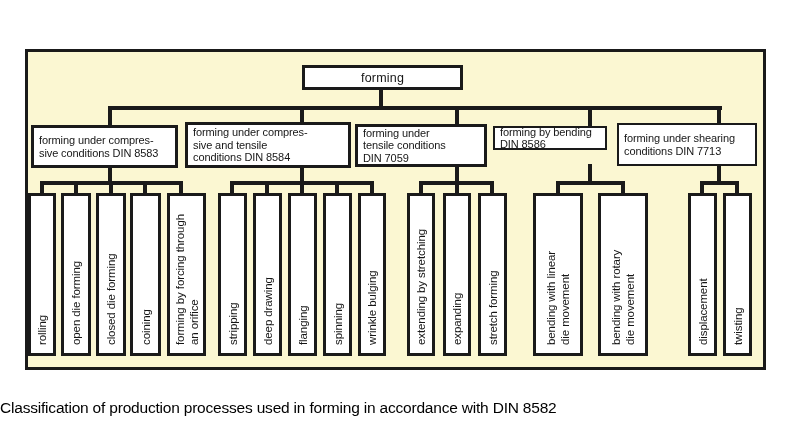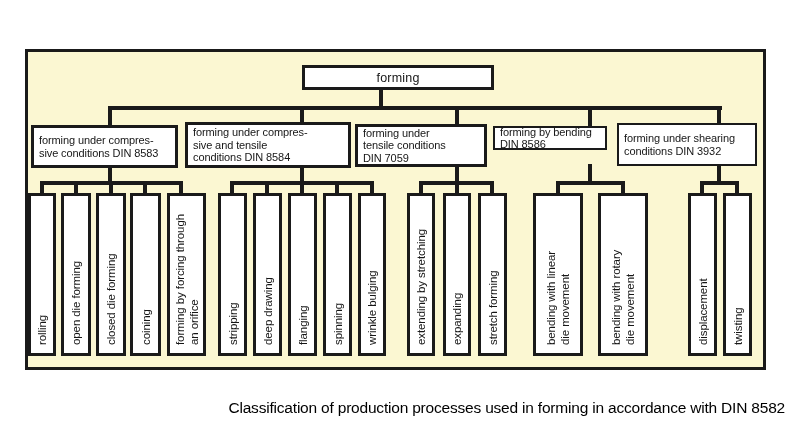--- a/index.html
+++ b/index.html
@@ -23,21 +23,21 @@
           white-space:pre-line;letter-spacing:-.1px;}
 
   .leaf{top:193px;height:163px;}
   .vlabel{position:absolute;inset:0;writing-mode:vertical-rl;transform:rotate(180deg);
           display:flex;align-items:center;justify-content:flex-start;
           padding:8px 0 4px 0;font-size:11.5px;line-height:14px;
           white-space:pre-line;letter-spacing:-.1px;text-align:start;}
 
   .ln{position:absolute;background:var(--line,#1a1a1a);}
 
-  .caption{position:absolute;left:0;top:399px;width:785px;text-align:right;
+  .caption{position:absolute;left:0;top:399px;width:785px;text-align:left;
            font-size:15.5px;letter-spacing:-.2px;color:#000;}
 </style>
 </head>
 <body>
 
 <div class="stage">
 
   <div class="panel"></div>
 
   <div class="ln" style="left:379px;top:88px;width:4px;height:20px"></div>
@@ -72,21 +72,21 @@
   <div class="ln" style="left:335px;top:181px;width:4px;height:14px"></div>
   <div class="ln" style="left:370px;top:181px;width:4px;height:14px"></div>
   <div class="ln" style="left:419px;top:181px;width:4px;height:14px"></div>
   <div class="ln" style="left:455px;top:181px;width:4px;height:14px"></div>
   <div class="ln" style="left:490px;top:181px;width:4px;height:14px"></div>
   <div class="ln" style="left:556px;top:181px;width:4px;height:14px"></div>
   <div class="ln" style="left:621px;top:181px;width:4px;height:14px"></div>
   <div class="ln" style="left:700px;top:181px;width:4px;height:14px"></div>
   <div class="ln" style="left:735px;top:181px;width:4px;height:14px"></div>
 
-  <div class="node root-node" style="left:302px;top:65px;width:192px;height:25px">
+  <div class="node root-node" style="left:302px;top:65px;width:161px;height:25px">
     <span>forming</span>
   </div>
 
   <div class="node cat" style="left:31px;top:125px;width:147px;height:43px">
     <span class="clabel">forming under compres-
 sive conditions DIN 8583</span>
   </div>
   <div class="node cat" style="left:185px;top:122px;width:166px;height:46px">
     <span class="clabel">forming under compres-
 sive and tensile
@@ -96,21 +96,21 @@
     <span class="clabel">forming under
 tensile conditions
 DIN 7059</span>
   </div>
   <div class="node cat thin" style="left:493px;top:126px;width:114px;height:24px">
     <span class="clabel">forming by bending
 DIN 8586</span>
   </div>
   <div class="node cat thin" style="left:617px;top:123px;width:140px;height:43px">
     <span class="clabel">forming under shearing
-conditions DIN 3932</span>
+conditions DIN 7713</span>
   </div>
 
   <div class="node leaf" style="left:28px;width:28px">
     <span class="vlabel">rolling</span>
   </div>
   <div class="node leaf" style="left:61px;width:30px">
     <span class="vlabel">open die forming</span>
   </div>
   <div class="node leaf" style="left:96px;width:30px">
     <span class="vlabel">closed die forming</span>

